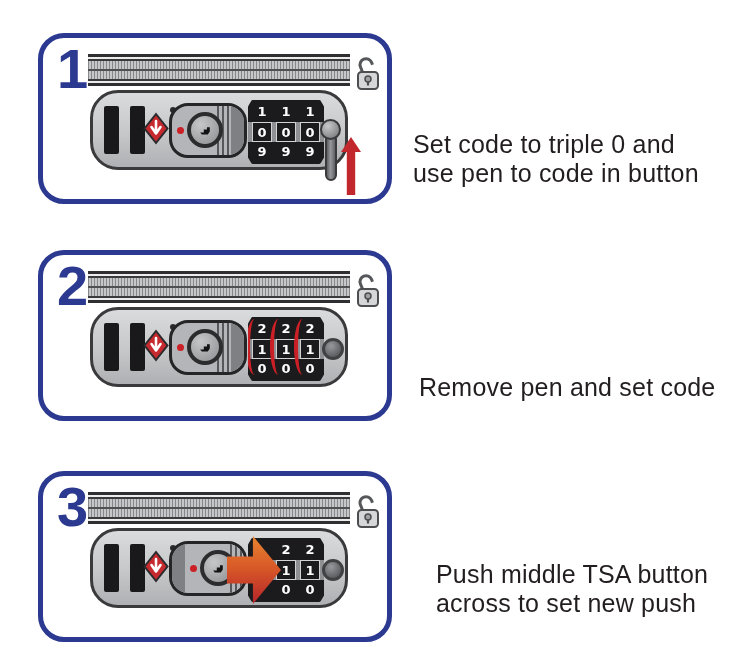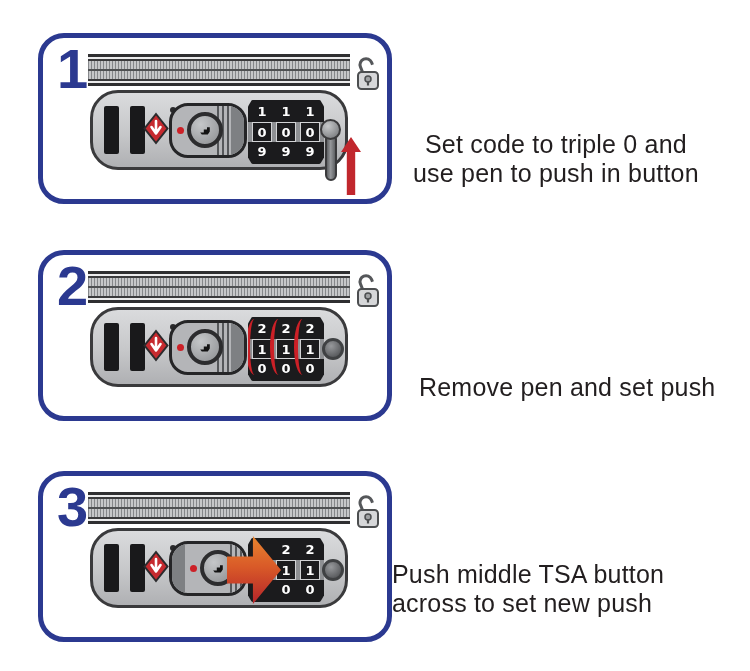--- a/index.html
+++ b/index.html
@@ -101,23 +101,23 @@
   }
   .arrow-right{
     position:absolute;left:134px;top:5px;width:54px;height:68px;z-index:5;
     background:linear-gradient(180deg,#e8852f 0%,#d95a28 45%,#b5242a 100%);
     clip-path:polygon(0 30%,48% 30%,48% 0,100% 50%,48% 100%,48% 70%,0 70%);
   }
   
   .caption{
     position:absolute;color:#221e1f;font-size:25px;line-height:29px;letter-spacing:.2px;
   }
-  .caption.c1{left:413px;top:130px;text-align:center;}
+  .caption.c1{left:413px;top:130px;}
   .caption.c2{left:419px;top:373px;}
-  .caption.c3{left:392px;top:560px;}
+  .caption.c3{left:436px;top:560px;}
 </style>
 </head>
 <body>
 
 <div class="canvas">
 
   <section class="panel p1">
     <div class="step-num">1</div>
 
     <div class="zipper">
@@ -319,23 +319,23 @@
         </div>
       </div>
 
       <div class="arrow-right"></div>
       <div class="round-button"></div>
     </div>
   </section>
 
   <div class="caption c1">
     <div>Set code to triple 0 and</div>
-    <div>use pen to push in button</div>
+    <div>use pen to code in button</div>
   </div>
   <div class="caption c2">
-    <div>Remove pen and set push</div>
+    <div>Remove pen and set code</div>
   </div>
   <div class="caption c3">
     <div>Push middle TSA button</div>
     <div>across to set new push</div>
   </div>
 
 </div>
 
 </body></html>

